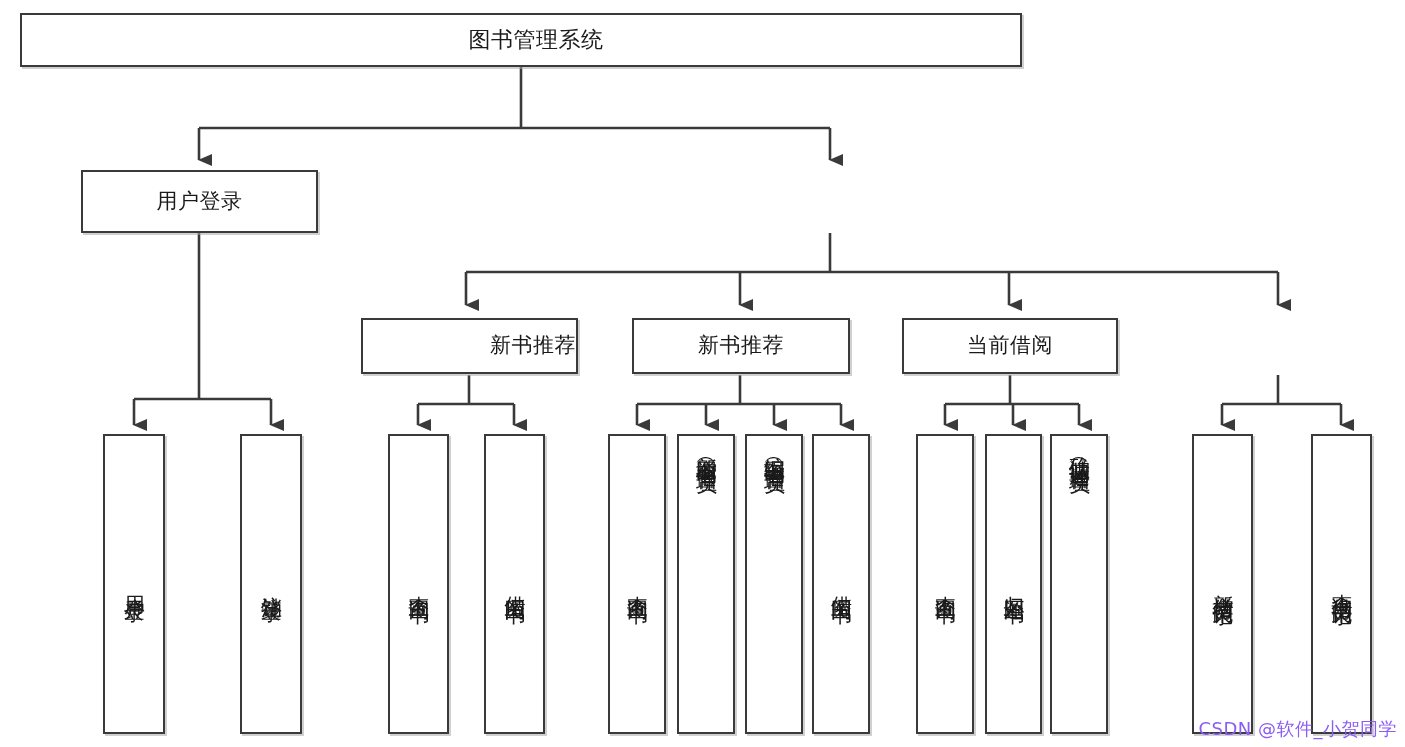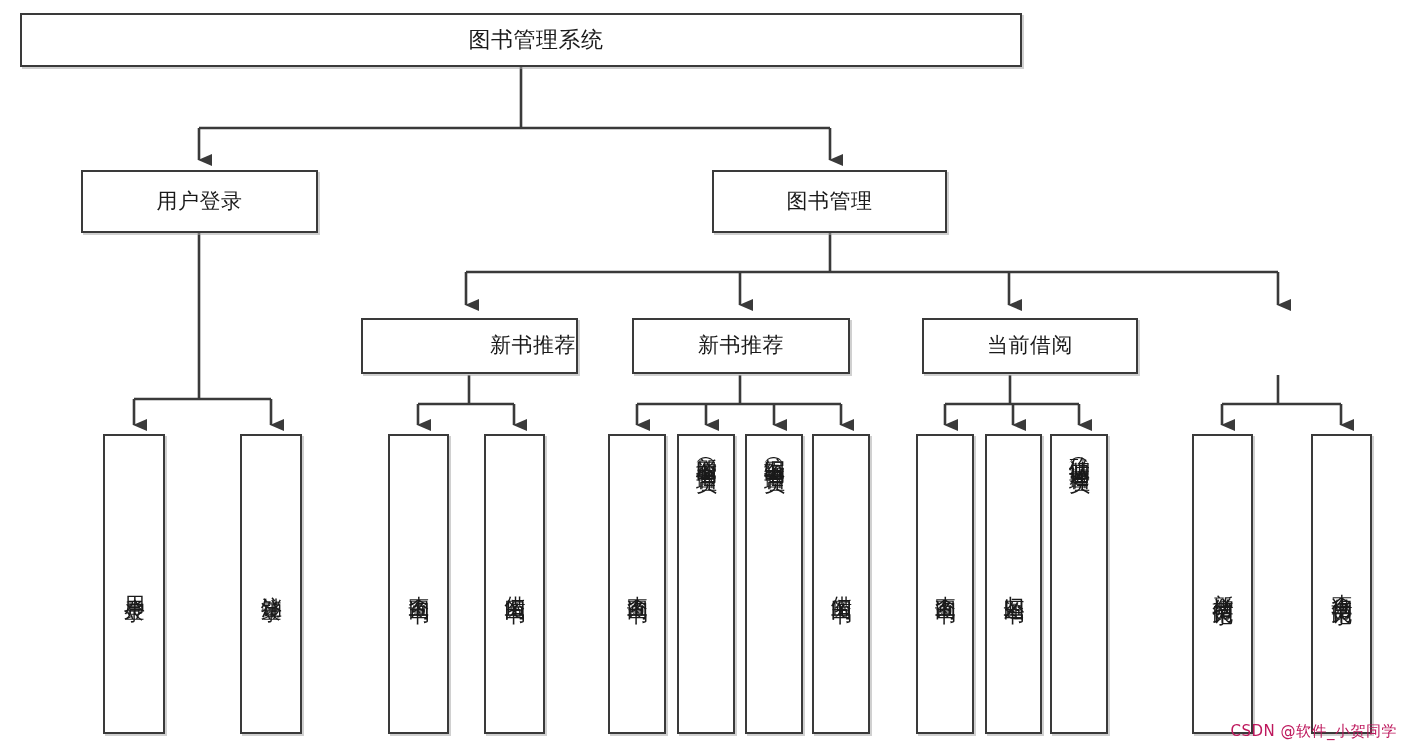--- a/index.html
+++ b/index.html
@@ -65,22 +65,22 @@
     text-align: left;
   }
   .node.v.centered {
     align-items: center;
     padding-top: 0;
   }
   #watermark {
     position: absolute;
     right: 8px;
     bottom: 6px;
-    font-size: 15px;
-    color: #be185d;
+    font-size: 18px;
+    color: #8b5cf6;
     letter-spacing: 0.5px;
     white-space: nowrap;
     user-select: none;
   }
 </style>
 </head>
 <body>
 
 <div id="canvas">
 
@@ -137,31 +137,28 @@
     </g>
   </svg>
 
   <div class="node h root" style="left:20px; top:13px; width:1002px; height:54px;">
     <span class="label">图书管理系统</span>
   </div>
 
   <div class="node h" style="left:81px; top:170px; width:237px; height:63px;">
     <span class="label">用户登录</span>
   </div>
-  <div class="node h" style="left:712px; top:170px; width:235px; height:63px;">
-    <span class="label">图书管理</span>
-  </div>
 
   <div class="node h" style="left:361px; top:318px; width:217px; height:56px;justify-content:flex-end;">
     <span class="label">新书推荐</span>
   </div>
   <div class="node h" style="left:632px; top:318px; width:218px; height:56px;">
     <span class="label">新书推荐</span>
   </div>
-  <div class="node h" style="left:902px; top:318px; width:216px; height:56px;margin-left:20px;">
+  <div class="node h" style="left:902px; top:318px; width:216px; height:56px;">
     <span class="label">当前借阅</span>
   </div>
 
   <div class="node v centered" style="left:103px; top:434px; width:62px; height:300px;">
     <span class="label">用户登录</span>
   </div>
   <div class="node v centered" style="left:240px; top:434px; width:62px; height:300px;">
     <span class="label">注销登录</span>
   </div>
 

